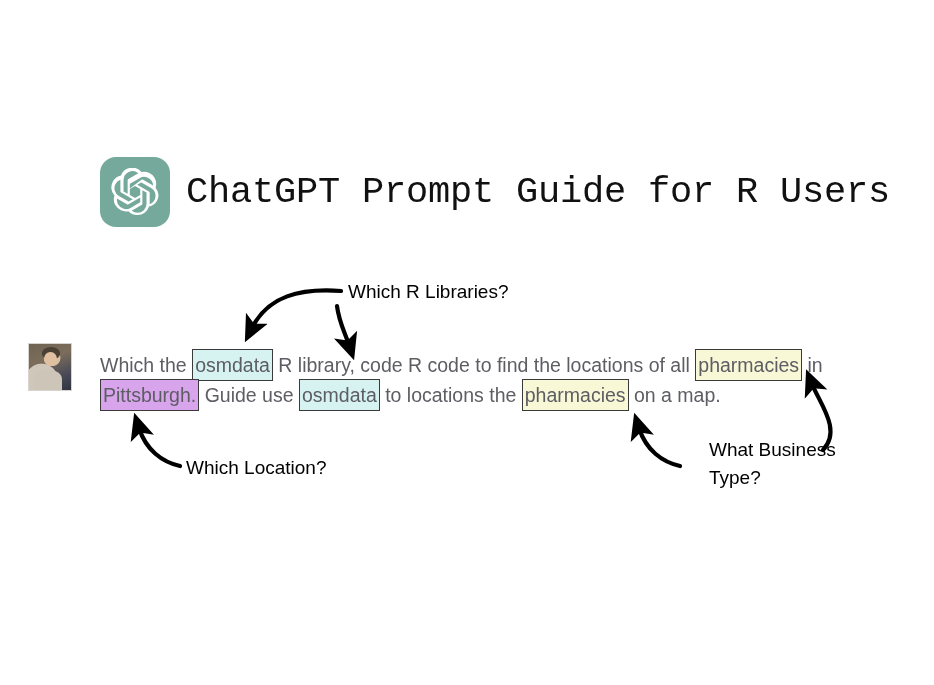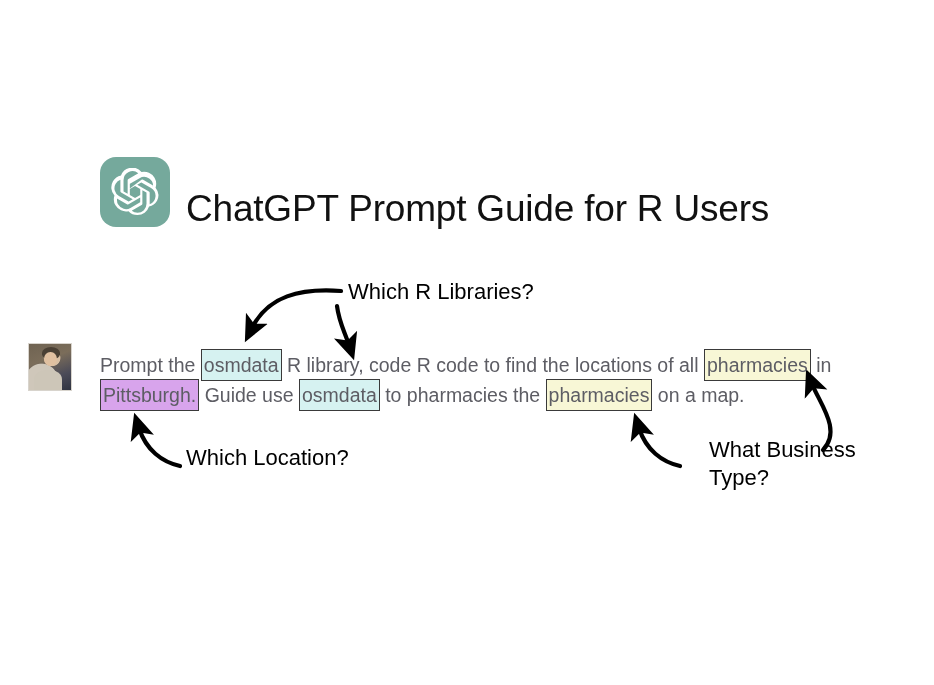--- a/index.html
+++ b/index.html
@@ -21,22 +21,23 @@
     inset: 0;
     background: #ffffff;
   }
 
   
   .header {
     position: absolute;
     left: 100px;
     top: 157px;
     display: flex;
-    align-items: flex-end;
+    align-items: center;
     gap: 16px;
+    font-family: Liberation Mono, monospace;
   }
   .logo-tile {
     width: 70px;
     height: 70px;
     border-radius: 16px;
     background: #75a99c;
     display: flex;
     align-items: center;
     justify-content: center;
     flex: 0 0 auto;
@@ -140,26 +141,26 @@
   .hl-l1::before { top: -8px;  bottom: -14px; }
   .hl-l2::before { top: -8px;  bottom: -22px; }
   .hl-pit::before { top: -9px; bottom: -22px; }
 
   .hl-inner { position: relative; z-index: 1; }
 
   
   .annot {
     position: absolute;
     color: #000000;
-    font-size: 22px;
+    font-size: 19px;
     line-height: 28px;
     white-space: pre-line;
   }
   #annot-libraries { left: 348px; top: 278px; }
-  #annot-location  { left: 186px; top: 444px; }
+  #annot-location  { left: 186px; top: 454px; }
   #annot-business  { left: 686px; top: 436px; margin-left: 23px; }
 
   
   .arrows {
     position: absolute;
     inset: 0;
     pointer-events: none;
   }
 </style>
 </head>
@@ -177,23 +178,23 @@
   </div>
 
   <div class="avatar">
     <div class="av-bg"></div>
     <div class="av-hair"></div>
     <div class="av-face"></div>
     <div class="av-body"></div>
   </div>
 
   <div class="prompt">
-    <div class="line"><span>Prompt the </span><span class="hl cyan hl-l1"><span class="hl-inner">osmdata</span></span><span> R library, code R code to find the locations of all </span><span class="hl yellow hl-l1"><span class="hl-inner">pharmacies</span></span><span> in</span></div>
-
-    <div class="line"><span class="hl purple hl-pit"><span class="hl-inner">Pittsburgh.</span></span><span> Guide use </span><span class="hl cyan hl-l2"><span class="hl-inner">osmdata</span></span><span> to pharmacies the </span><span class="hl yellow hl-l2"><span class="hl-inner">pharmacies</span></span><span> on a map.</span></div>
+    <div class="line"><span>Which the </span><span class="hl cyan hl-l1"><span class="hl-inner">osmdata</span></span><span> R library, code R code to find the locations of all </span><span class="hl yellow hl-l1"><span class="hl-inner">pharmacies</span></span><span> in</span></div>
+
+    <div class="line"><span class="hl purple hl-pit"><span class="hl-inner">Pittsburgh.</span></span><span> Guide use </span><span class="hl cyan hl-l2"><span class="hl-inner">osmdata</span></span><span> to locations the </span><span class="hl yellow hl-l2"><span class="hl-inner">pharmacies</span></span><span> on a map.</span></div>
   </div>
 
   <div class="annot" id="annot-libraries">Which R Libraries?</div>
   <div class="annot" id="annot-location">Which Location?</div>
   <div class="annot" id="annot-business">What Business
 Type?</div>
 
   <svg class="arrows" width="934" height="685" viewBox="0 0 934 685">
     <defs>
       <marker id="ah" markerWidth="7" markerHeight="7" refX="2.6" refY="3.2" orient="auto" markerUnits="strokeWidth">

